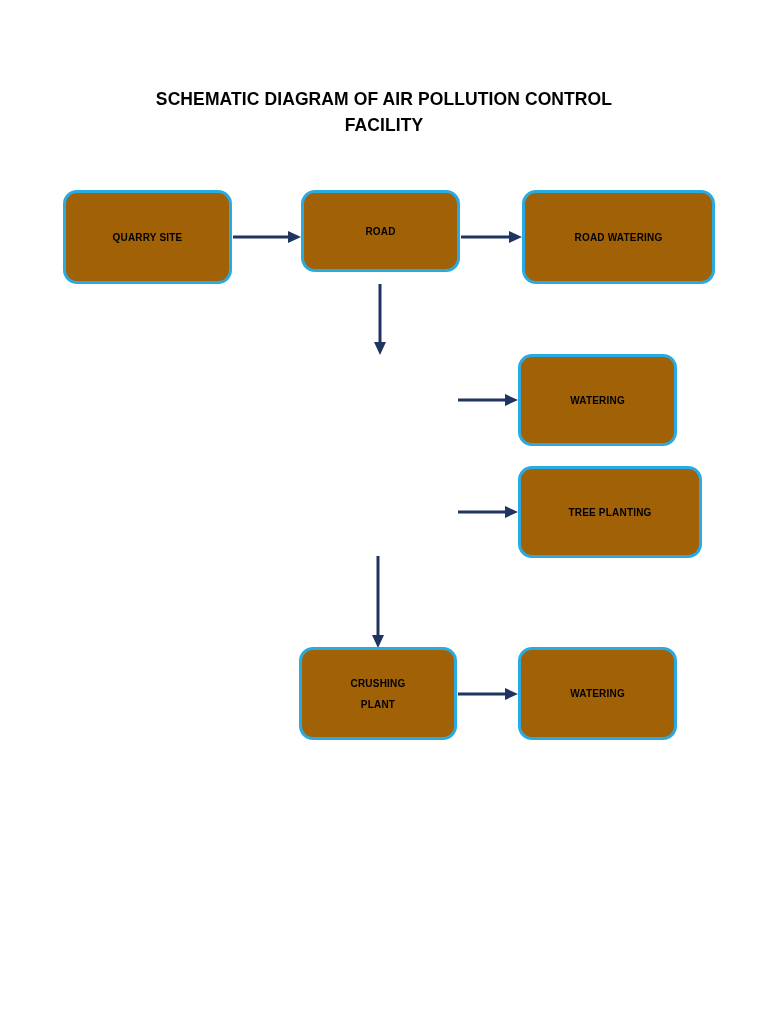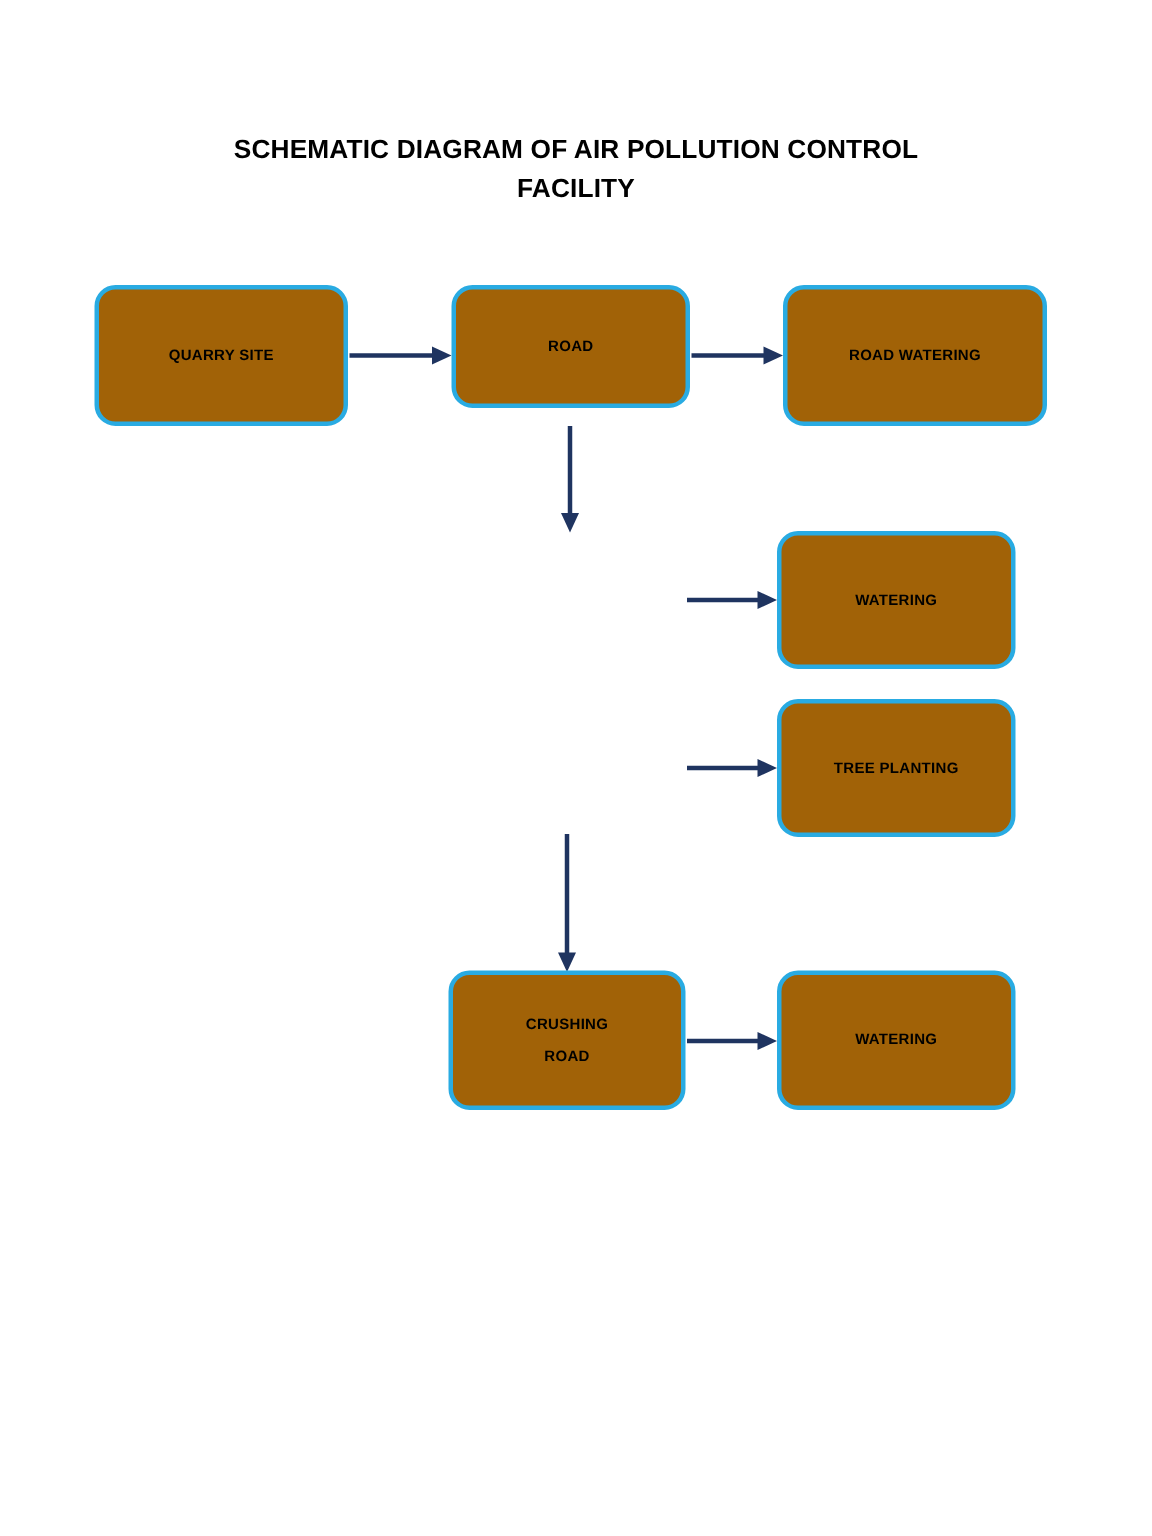--- a/index.html
+++ b/index.html
@@ -62,29 +62,29 @@
   }
   .node .node-label {
     display: block;
     white-space: pre-line;
     padding: 0 6px;
   }
 
   
   .node-quarry-site   { left: 63px;  top: 190px; width: 169px; height: 94px; }
   .node-road          { left: 301px; top: 190px; width: 159px; height: 82px; }
-  .node-road-watering { left: 522px; top: 190px; width: 176px; height: 94px; }
+  .node-road-watering { left: 522px; top: 190px; width: 193px; height: 94px; }
 
   .node-stockyrad {
     left: 298px; top: 354px; width: 159px; height: 201px;
     border-radius: 31px;
   }
 
   .node-watering-top    { left: 518px; top: 354px; width: 159px; height: 92px; }
-  .node-tree-planting   { left: 518px; top: 466px; width: 159px; height: 92px; }
+  .node-tree-planting   { left: 518px; top: 466px; width: 184px; height: 92px; }
 
   .node-crushing-plant  { left: 299px; top: 647px; width: 158px; height: 93px; }
   .node-watering-bottom { left: 518px; top: 647px; width: 159px; height: 93px; }
 
   
   #connector-layer {
     position: absolute;
     left: 0;
     top: 0;
     width: 768px;
@@ -164,20 +164,20 @@
   <div class="node node-watering-top">
     <span class="node-label">WATERING</span>
   </div>
 
   <div class="node node-tree-planting">
     <span class="node-label">TREE PLANTING</span>
   </div>
 
   <div class="node node-crushing-plant">
     <span class="node-label">CRUSHING
-ROAD</span>
+PLANT</span>
   </div>
 
   <div class="node node-watering-bottom">
     <span class="node-label">WATERING</span>
   </div>
 
 </div>
 
 </body></html>

